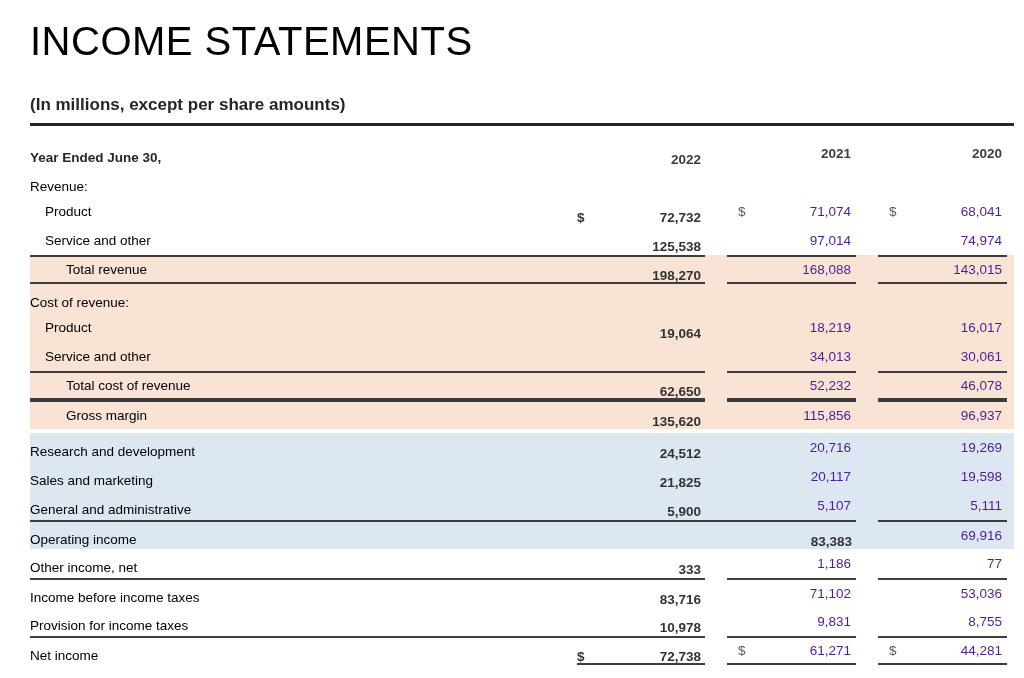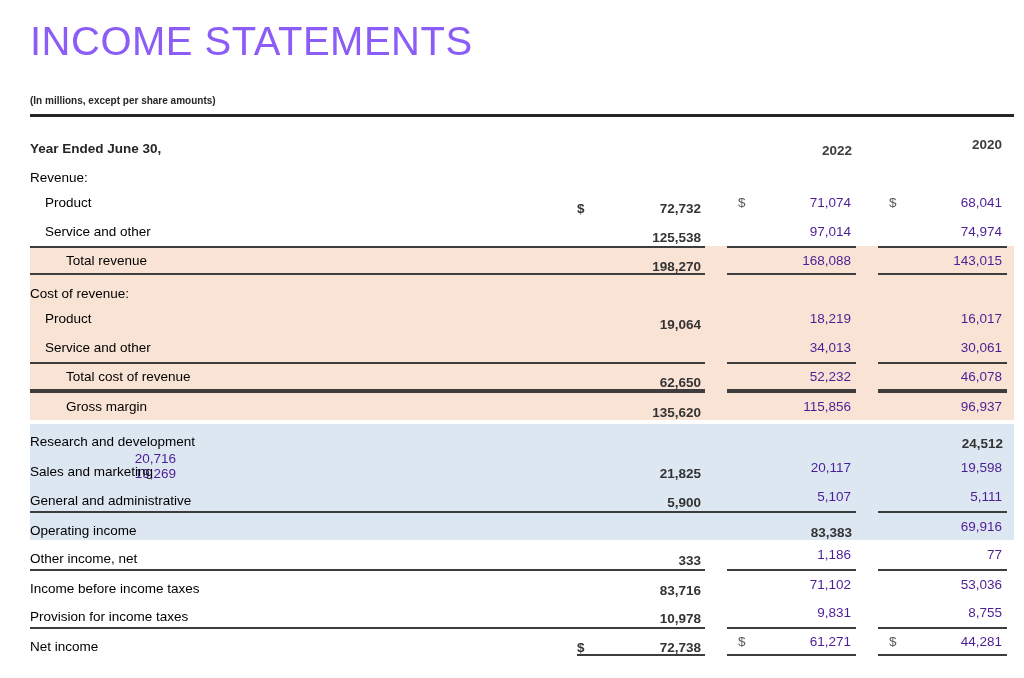--- a/index.html
+++ b/index.html
@@ -6,24 +6,24 @@
   html,body { background:#ffffff; }
   body {
     width:1024px; height:678px;
     font-family:"Liberation Sans","DejaVu Sans",sans-serif;
     color:#595959; overflow:hidden;
   }
   .page { padding:18px 10px 0 30px; }
 
   .doc-title {
     font-size:40px; font-weight:400; letter-spacing:0.5px;
-    color:#8b5cf6; line-height:1.15;
+    color:#000000; line-height:1.15;
   }
   .units-note {
-    margin-top:31px; font-size:10px; font-weight:700; color:#262626;
+    margin-top:31px; font-size:17px; font-weight:700; color:#262626;
   }
   .head-rule {
     margin-top:8px; height:3px; background:#262626; width:984px;
   }
 
   .fintable { margin-top:13px; width:984px; }
 
   .row {
     display:flex; align-items:stretch; height:29px;
     padding-right:7px; font-size:13.5px;
@@ -46,21 +46,21 @@
   .y2022 .val, .y2022 .dollar { font-weight:700; color:#333333;margin-top:12px; }
   .y2021 .val, .y2020 .val { color:#4c1d95; }
 
   
   .row.head .label { font-weight:700; color:#262626; }
   .row.head .val { font-weight:700; color:#3d3d3d; }
 
   
   .bg-peach { background:#f9e3d4;justify-content:center; }
   .bg-blue  { background:#dce7f2; }
-  .gap-top  { margin-top:4px;flex-direction:column; }
+  .gap-top  { margin-top:4px; }
 
   
   .bt > .seg  { border-top:2px solid #3d3d3d; }
   .bb > .seg  { border-bottom:2px solid #3d3d3d; }
   
   .bb-amounts .seg1 .amount,
   .bb-amounts .seg2,
   .bb-amounts .seg3 { border-bottom:2.5px solid #3d3d3d; }
 
   .hidden { visibility:hidden; }
@@ -79,20 +79,24 @@
   <div class="fintable">
 
     <div class="row head">
       <div class="seg seg1">
         <span class="label ind0">Year Ended June 30,</span>
         <span class="amount y2022">
             <span class="dollar hidden">$</span>
             <span class="val">2022</span>
           </span>
       </div>
+      <div class="seg seg2 y2021">
+          <span class="dollar hidden">$</span>
+          <span class="val">2021</span>
+        </div>
       <div class="seg seg3 y2020">
           <span class="dollar hidden">$</span>
           <span class="val">2020</span>
         </div>
     </div>
 
     <div id="rows-host">
   <div class="row">
     <div class="seg seg1">
       <span class="label ind0">Revenue:</span>

